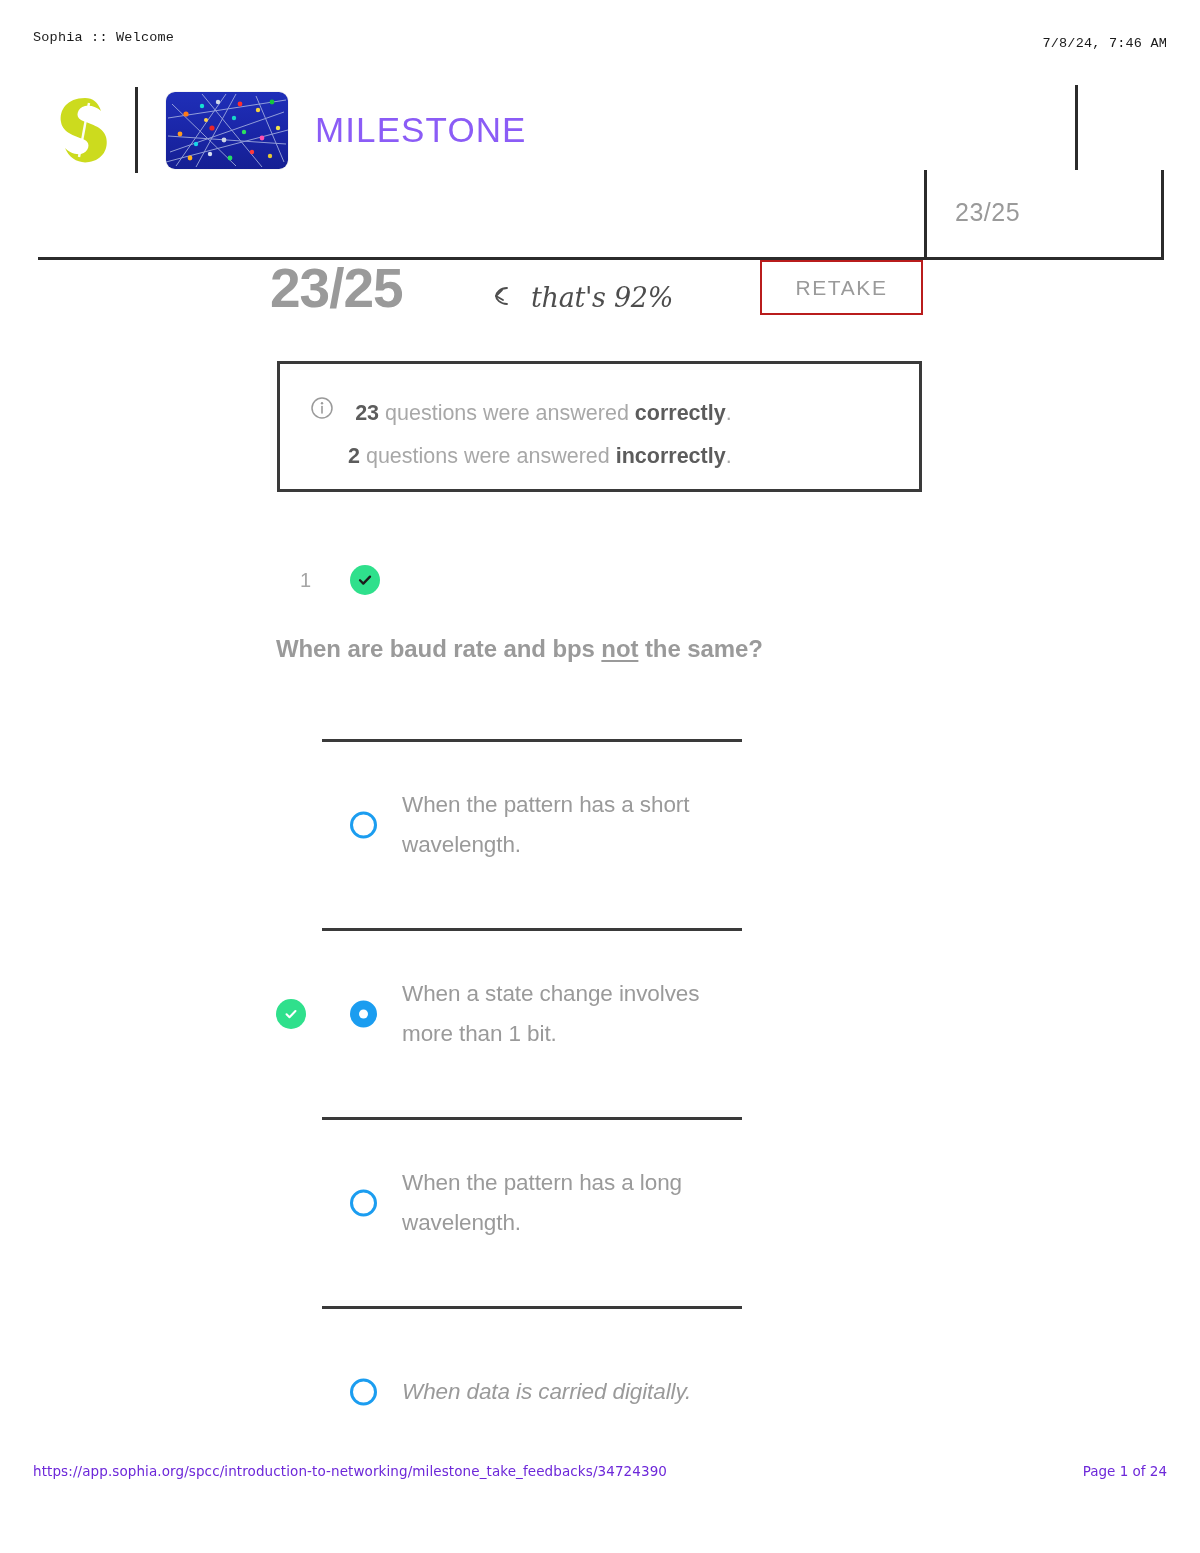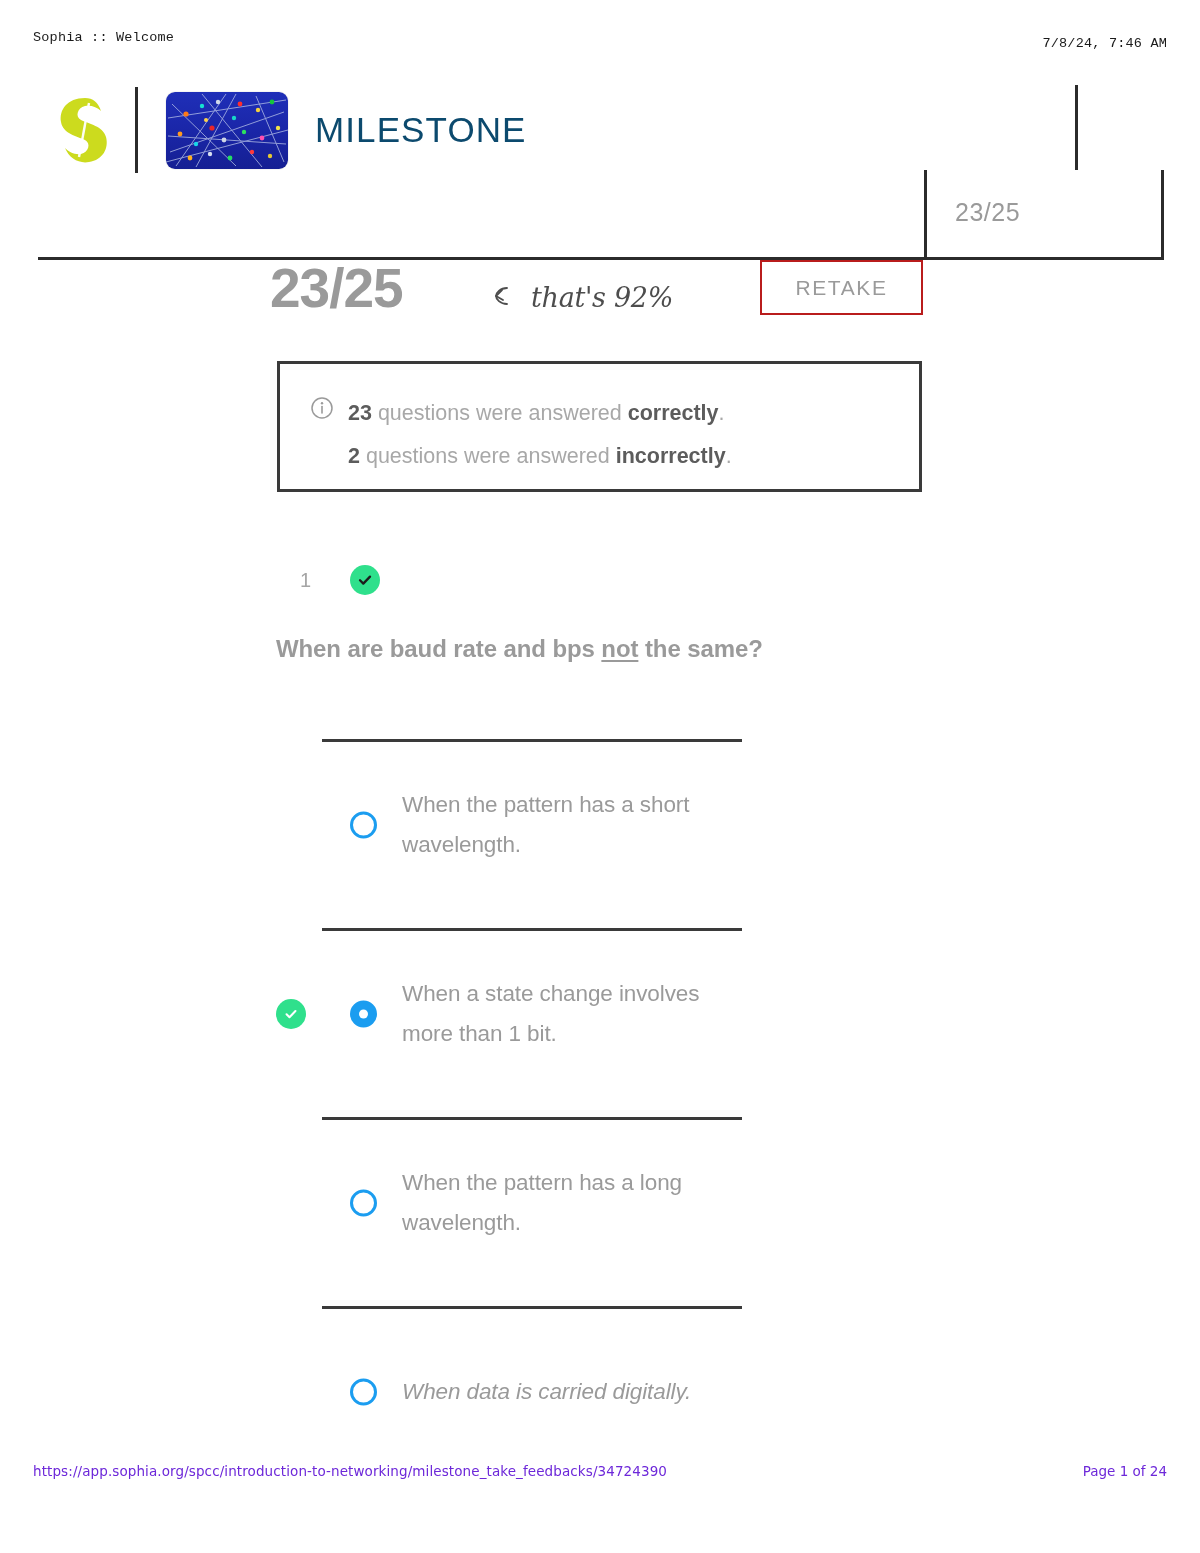--- a/index.html
+++ b/index.html
@@ -91,21 +91,21 @@
     border-radius: 9px;
     overflow: hidden;
     box-shadow: 0 0 1px rgba(0,0,0,.4);
     flex: none;
   }
   .course-thumb svg { display: block; }
   .milestone-title {
     margin-left: 27px;
     font-size: 35px;
     letter-spacing: 1.1px;
-    color: #0c4a6e;
+    color: #8b5cf6;
     font-weight: 400;
     font-family: "Liberation Sans", sans-serif;
   }
 
   
   .vline-tall {
     position: absolute;
     left: 1075px;
     top: 85px;
     width: 3px;
@@ -200,20 +200,21 @@
   
   .info-box {
     position: absolute;
     left: 277px;
     top: 361px;
     width: 645px;
     height: 131px;
     border: 3px solid #3a3a3a;
     box-sizing: border-box;
     background: #fff;
+    text-align: right;
   }
   .info-inner {
     position: absolute;
     left: 30px;
     top: 28px;
     display: flex;
   }
   .info-icon {
     width: 24px;
     height: 24px;

